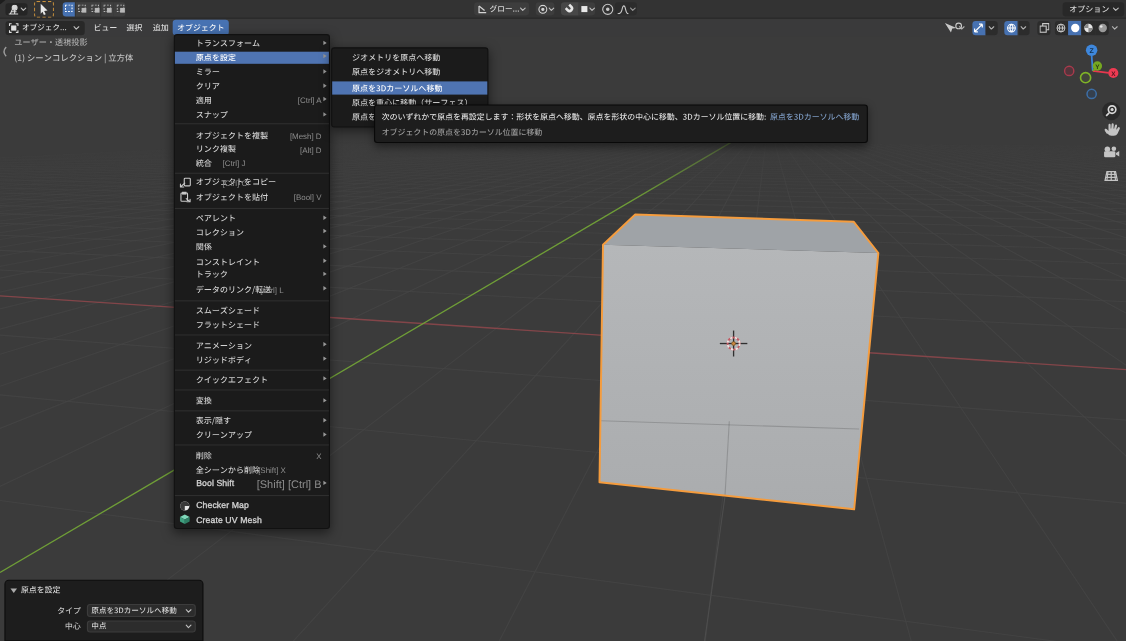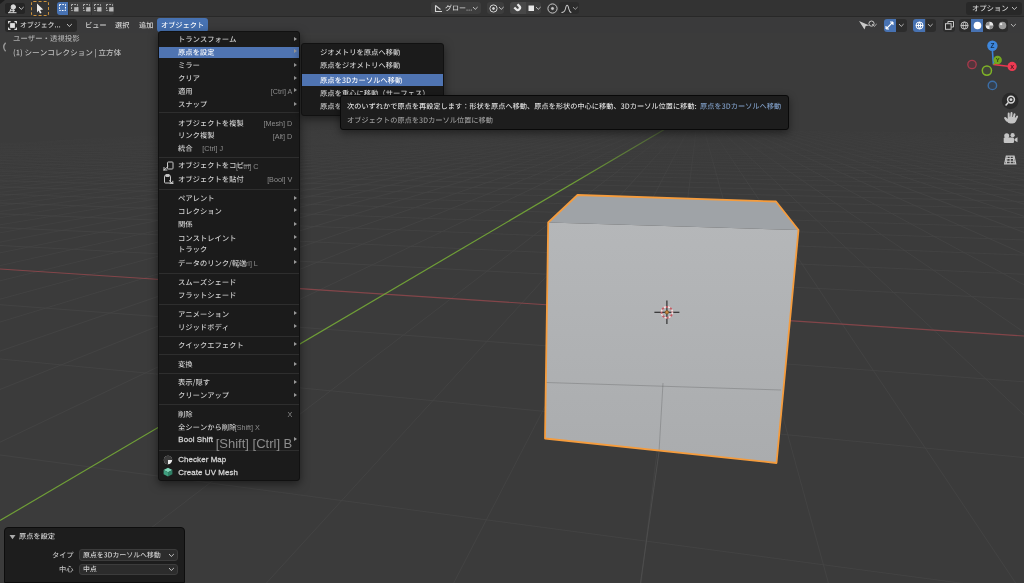--- a/index.html
+++ b/index.html
@@ -593,21 +593,21 @@
           <use href="#g28" x="2000"></use>
           <use href="#g29" x="3000"></use>
           <use href="#g16" x="4000"></use>
           <use href="#g36" x="5000"></use>
           <use href="#g44" x="6000"></use>
           <use href="#g14" x="7000"></use>
           <use href="#g58" x="8000"></use>
           <use href="#g1" x="9000"></use>
         </g>
       </svg>
-<div class="abs" style="left:202.3px;top:161.6px;width:90px;font-size:7.2px;color:#8d8d8d;text-align:center;white-space:nowrap">[Ctrl] C</div>
+<div class="abs" style="left:202.3px;top:161.6px;width:90px;font-size:7.2px;color:#8d8d8d;text-align:left;white-space:nowrap">[Ctrl] C</div>
 <svg class="abs" style="left:163px;top:160.7px" width="11" height="10">
         <g stroke="#c9c9c9" stroke-width="1" fill="none">
           <rect x="4.5" y="1" width="5.5" height="7" rx="0.8"></rect>
           <path d="M1 9 l4-3.5 M1 9 h3 M1 9 v-2.6" stroke-linecap="round"></path>
         </g>
       </svg>
 <svg style="position:absolute;left:176.30px;top:172.00px;overflow:visible;" width="69.70" height="14.60">
         <g fill="#d4d4d4" transform="translate(2.00,9.93) scale(0.007300,-0.007300)">
           <use href="#g25" x="0"></use>
           <use href="#g27" x="1000"></use>
@@ -799,21 +799,21 @@
           <use href="#g1" x="2000"></use>
           <use href="#g13" x="3000"></use>
           <use href="#g87" x="4000"></use>
           <use href="#g88" x="5000"></use>
           <use href="#g84" x="6000"></use>
           <use href="#g85" x="7000"></use>
         </g>
       </svg>
 <div class="abs" style="left:202.3px;top:422.9px;width:90px;font-size:7.2px;color:#8d8d8d;text-align:center;white-space:nowrap">[Shift] X</div>
 <div class="abs" style="left:178.3px;top:435.4px;font-size:7.9px;-webkit-text-stroke:0.28px #d4d4d4;letter-spacing:0.1px;color:#d4d4d4;white-space:nowrap">Bool Shift</div>
-<div class="abs" style="left:202.3px;top:435.9px;width:90px;font-size:13px;color:#8d8d8d;text-align:right;white-space:nowrap">[Shift] [Ctrl] B</div>
+<div class="abs" style="left:202.3px;top:435.9px;width:90px;font-size:10px;color:#8d8d8d;text-align:right;white-space:nowrap">[Shift] [Ctrl] B</div>
 <div style="position:absolute;left:293.8px;top:437.2px;width:0;height:0;border-left:3.6px solid #989898;border-top:2.8px solid transparent;border-bottom:2.8px solid transparent"></div>
 <div class="abs" style="left:178.3px;top:454.9px;font-size:7.9px;-webkit-text-stroke:0.28px #d4d4d4;letter-spacing:0.1px;color:#d4d4d4;white-space:nowrap">Checker Map</div>
 <svg class="abs" style="left:162.5px;top:454.5px" width="10" height="10">
         <circle cx="5" cy="5" r="4.2" fill="#e8e8e8"></circle>
         <path d="M5 0.8 a4.2 4.2 0 0 0 0 8.4 V5 h4.2 A4.2 4.2 0 0 0 5 0.8" fill="#3a3a3a"></path>
       </svg>
 <div class="abs" style="left:178.3px;top:467.8px;font-size:7.9px;-webkit-text-stroke:0.28px #d4d4d4;letter-spacing:0.1px;color:#d4d4d4;white-space:nowrap">Create UV Mesh</div>
 <svg class="abs" style="left:162.5px;top:467.4px" width="10" height="10">
         <g>
           <path d="M5 0.8 L9.4 3 L5 5.2 L0.6 3 Z" fill="#7ed6b8"></path>

